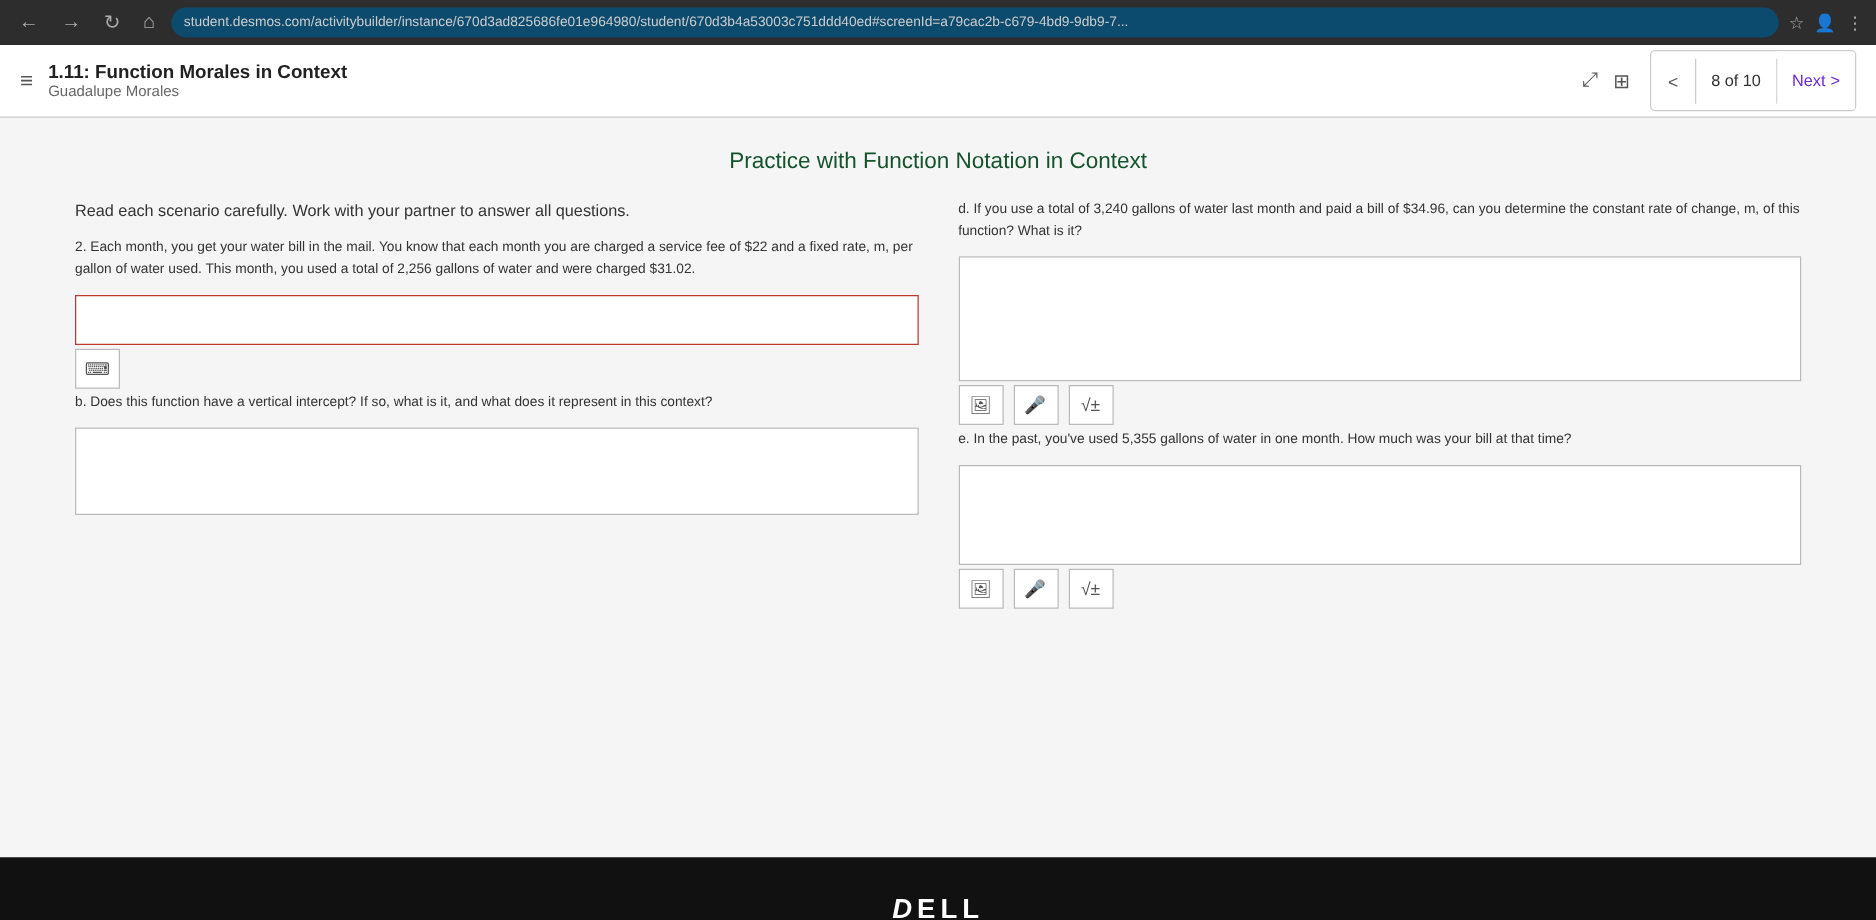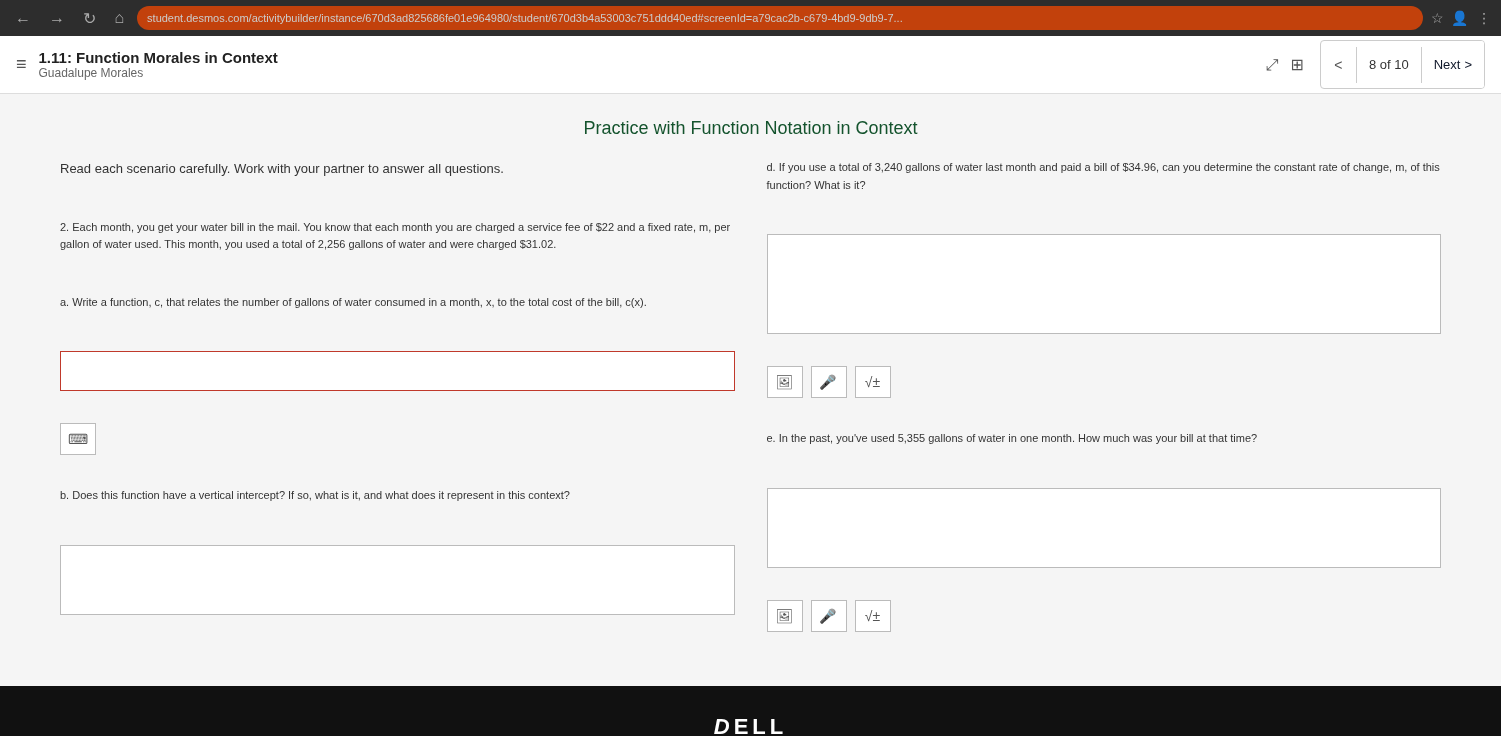--- a/index.html
+++ b/index.html
@@ -26,21 +26,21 @@
     .nav-btn {
       color: #aaa;
       font-size: 16px;
       cursor: pointer;
       background: none;
       border: none;
       padding: 2px 5px;
     }
     .address-bar {
       flex: 1;
-      background: #c2410c;
+      background: #0c4a6e;
       border-radius: 12px;
       height: 24px;
       display: flex;
       align-items: center;
       padding: 0 10px;
       color: #ccc;
       font-size: 11px;
       overflow: hidden;
       white-space: nowrap;
     }
@@ -119,21 +119,21 @@
     }
     .nav-next {
       padding: 0 12px;
       height: 47px;
       display: flex;
       align-items: center;
       background: #fff;
       border: none;
       cursor: pointer;
       font-size: 13px;
-      color: #0f172a;
+      color: #6d28d9;
       gap: 4px;
     }
 
     
     .main-content {
       background: #f5f5f5;
       flex: 1;
       overflow-y: auto;
       padding: 24px 60px;
     }
@@ -148,21 +148,21 @@
     
     .content-grid {
       display: grid;
       grid-template-columns: 1fr 1fr;
       gap: 0 32px;
     }
 
     .left-col, .right-col {
       display: flex;
       flex-direction: column;
-      gap: 32px;
+      gap: 3px;
     }
 
     .instruction-text {
       font-size: 13px;
       color: #333;
       line-height: 1.5;
     }
 
     .question-text {
       font-size: 11px;
@@ -283,23 +283,20 @@
     <div class="left-col">
 
       <div class="section-block">
         <p class="instruction-text">Read each scenario carefully. Work with your partner to answer all questions.</p>
       </div>
 
       <div class="section-block">
         <p class="question-text">2. Each month, you get your water bill in the mail. You know that each month you are charged a service fee of $22 and a fixed rate, m, per gallon of water used. This month, you used a total of 2,256 gallons of water and were charged $31.02.</p>
       </div>
 
-      <div class="section-block">
-        <p class="question-text">a. Write a function, c, that relates the number of gallons of water consumed in a month, x, to the total cost of the bill, c(x).</p>
-      </div>
 
       <div>
         <input class="answer-input" type="text" style="">
       </div>
 
       <div class="toolbar-row">
         <button class="tool-btn">
           <span>⌨</span>
         </button>
       </div>

